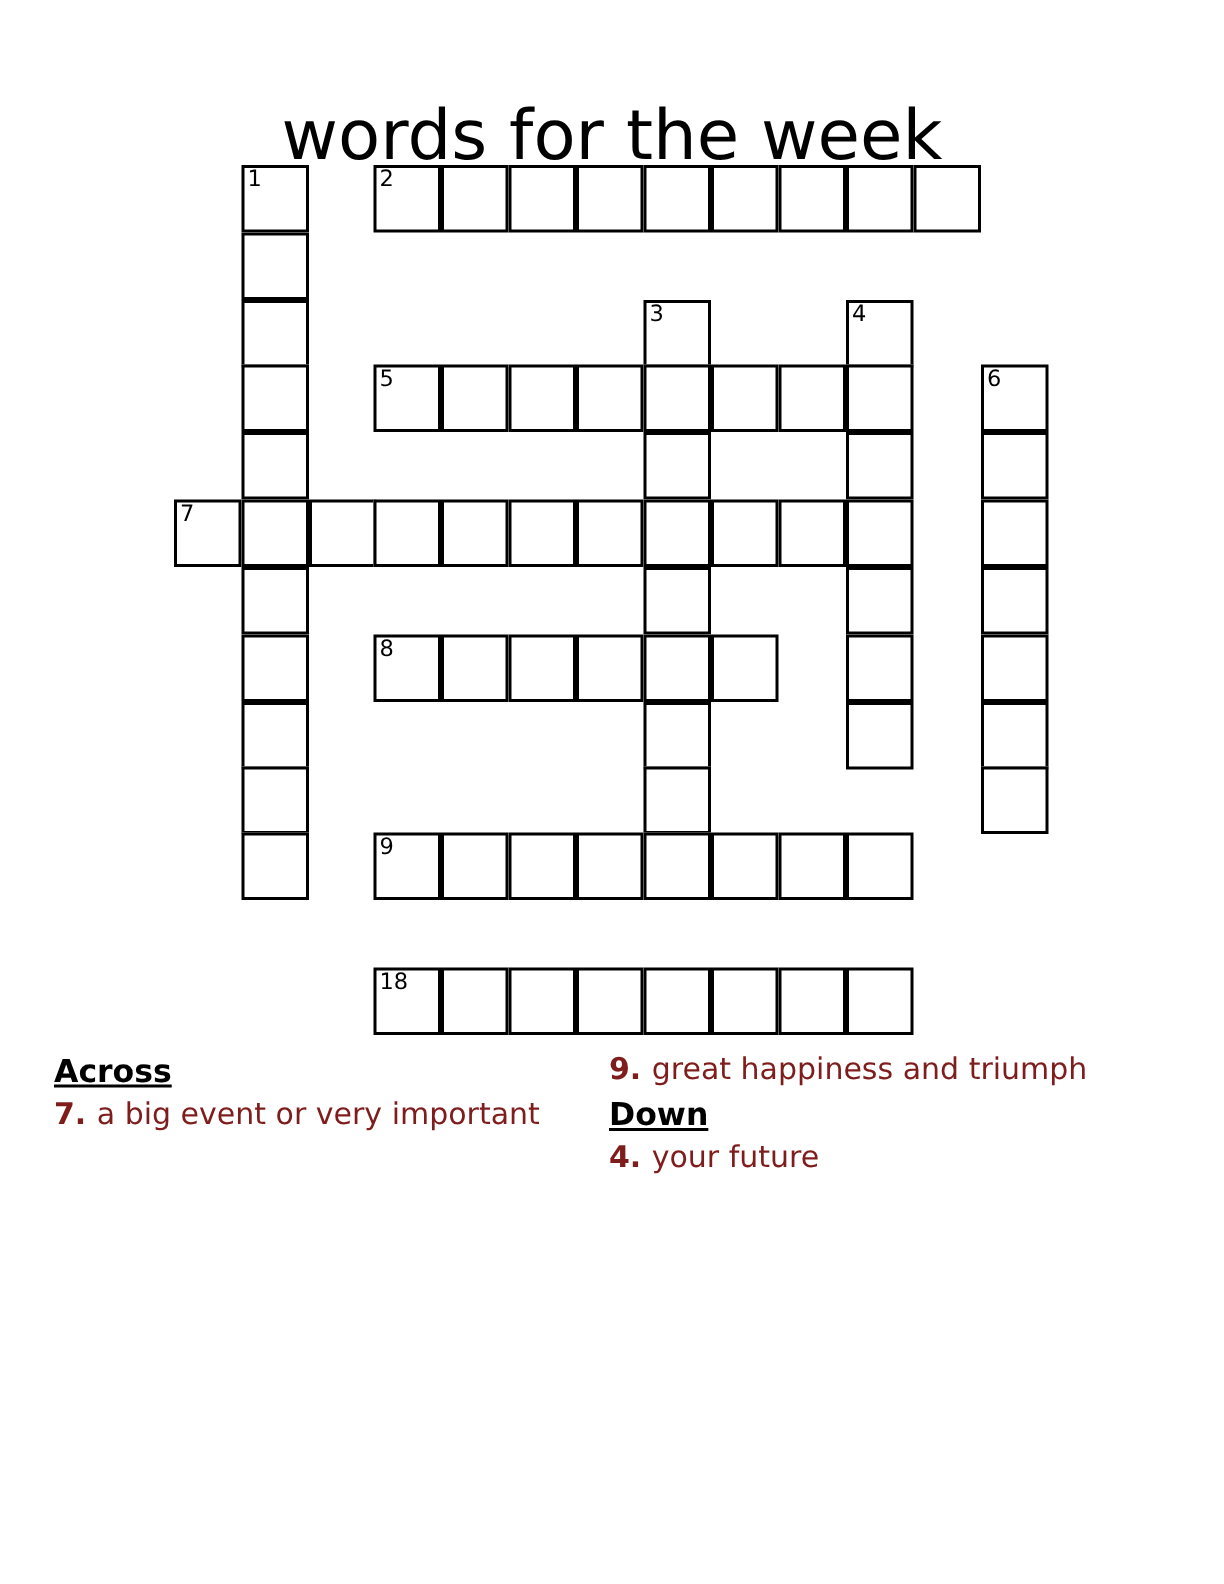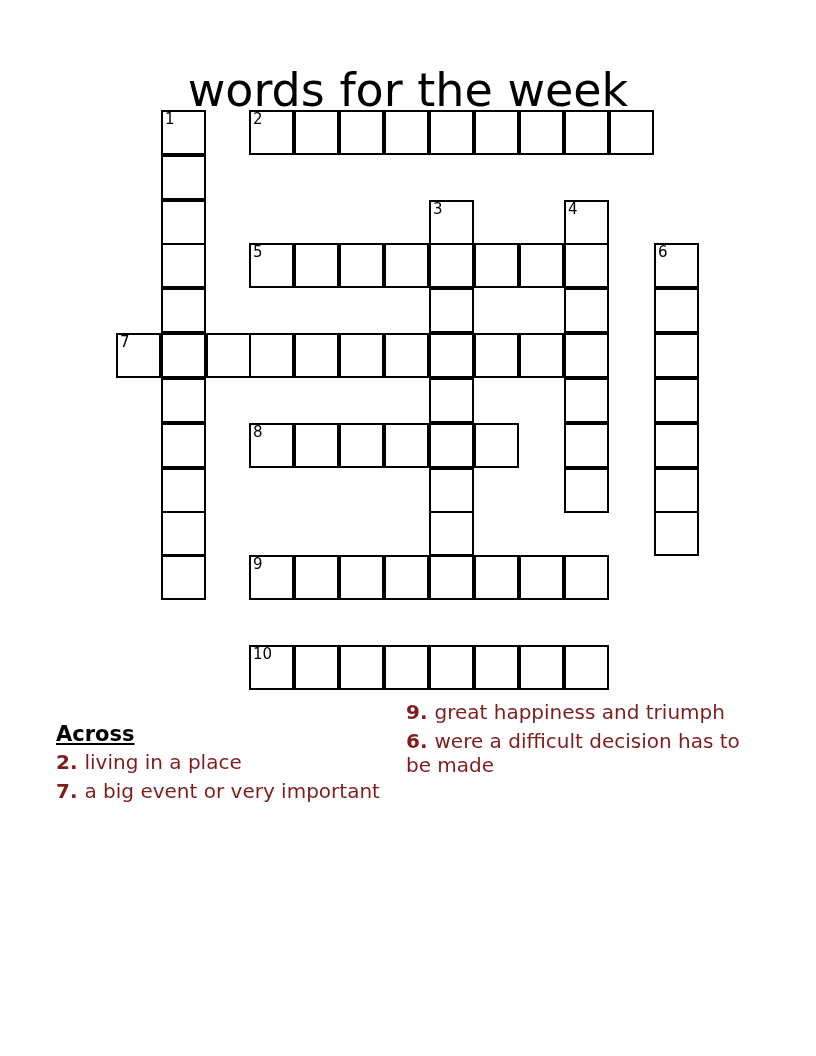--- a/index.html
+++ b/index.html
@@ -63,21 +63,21 @@
     top: 700px;
     left: 0;
     width: 816px;
     height: 356px;
   }
   .clue-col {
     position: absolute;
     top: 0;
     width: 345px;
   }
-  #clues-left  { left: 56px; margin-top: 20px; }
+  #clues-left  { left: 36px; }
   #clues-right { left: 406px; }
   .clue-heading {
     font-size: 21px;
     font-weight: bold;
     text-decoration: underline;
     line-height: 29px;
     margin: 0 0 1px 0;
     color: #000;
   }
   .clue {
@@ -180,36 +180,36 @@
         <span class="cell-number">9</span>
       </div>
       <div class="cell" style="left: 294px; top: 555px;"></div>
       <div class="cell" style="left: 339px; top: 555px;"></div>
       <div class="cell" style="left: 384px; top: 555px;"></div>
       <div class="cell" style="left: 429px; top: 555px;"></div>
       <div class="cell" style="left: 474px; top: 555px;"></div>
       <div class="cell" style="left: 519px; top: 555px;"></div>
       <div class="cell" style="left: 564px; top: 555px;"></div>
       <div class="cell" style="left: 249px; top: 645px;">
-        <span class="cell-number">10</span>
+        <span class="cell-number">18</span>
       </div>
       <div class="cell" style="left: 294px; top: 645px;"></div>
       <div class="cell" style="left: 339px; top: 645px;"></div>
       <div class="cell" style="left: 384px; top: 645px;"></div>
       <div class="cell" style="left: 429px; top: 645px;"></div>
       <div class="cell" style="left: 474px; top: 645px;"></div>
       <div class="cell" style="left: 519px; top: 645px;"></div>
       <div class="cell" style="left: 564px; top: 645px;"></div>
     </div>
 
   <div id="clues">
     <div class="clue-col" id="clues-left">
         <div class="clue-heading">Across</div>
-        <div class="clue"><span class="clue-num">2. </span><span class="clue-text">living in a place</span></div>
         <div class="clue"><span class="clue-num">7. </span><span class="clue-text">a big event or very important</span></div>
       </div>
     <div class="clue-col" id="clues-right">
         <div class="clue"><span class="clue-num">9. </span><span class="clue-text">great happiness and triumph</span></div>
-        <div class="clue"><span class="clue-num">6. </span><span class="clue-text">were a difficult decision has to be made</span></div>
+        <div class="clue-heading">Down</div>
+        <div class="clue"><span class="clue-num">4. </span><span class="clue-text">your future</span></div>
       </div>
   </div>
 
 </div>
 
 </body></html>

